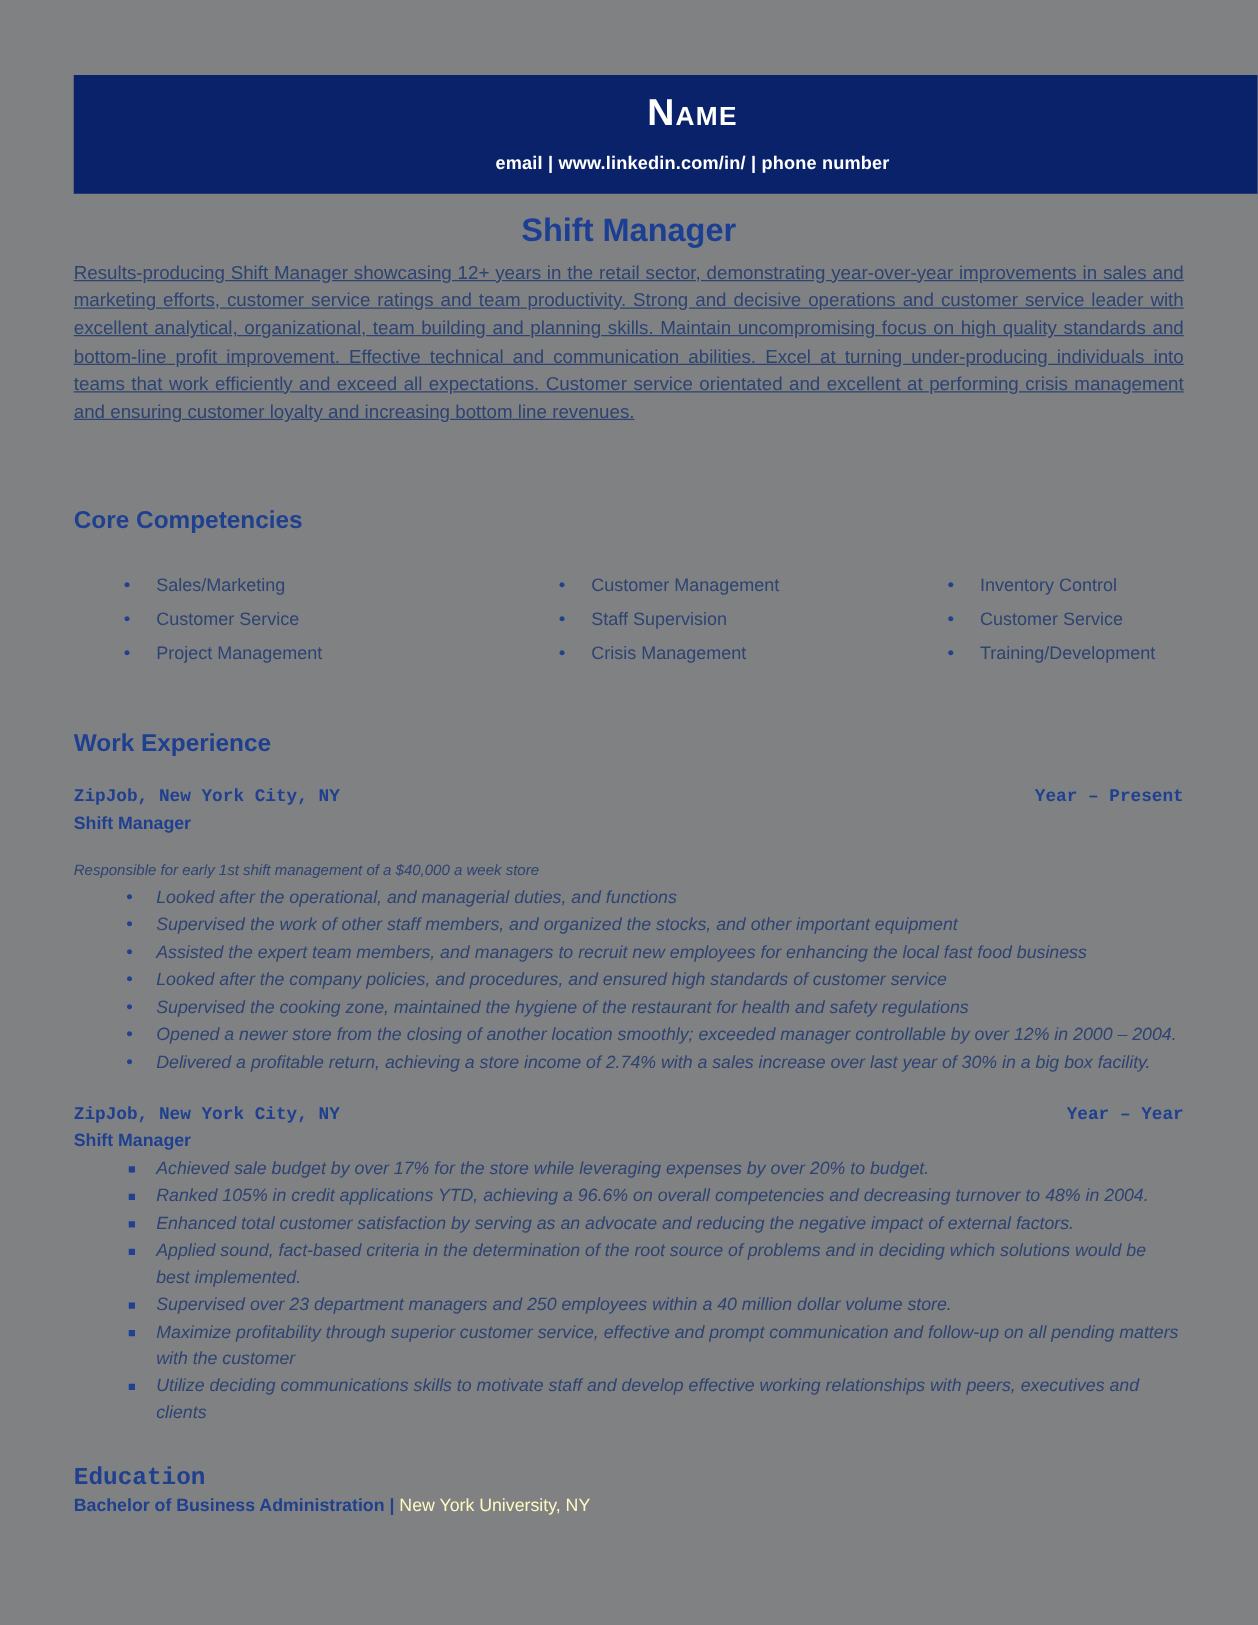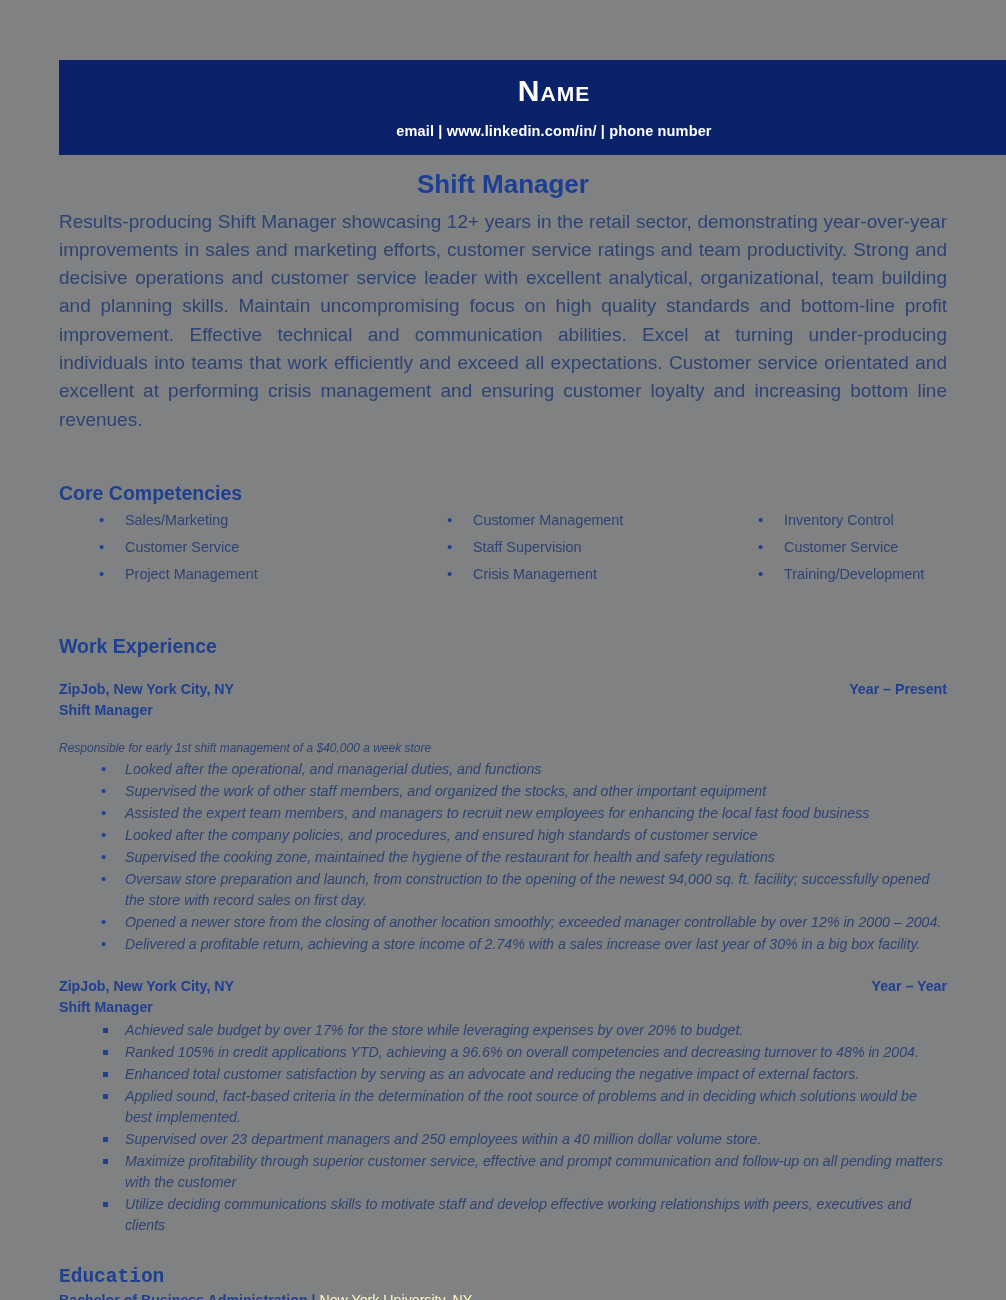--- a/index.html
+++ b/index.html
@@ -50,42 +50,43 @@
     text-align: center;
     color: #1c3f94;
     font-size: 26px;
     font-weight: bold;
     margin: 14px 0 8px 0;
   }
 
   
   .summary {
     color: #2d4372;
-    font-size: 19px;
+    font-size: 15px;
     line-height: 1.49;
     text-align: justify;
     margin: 0 0 6px 0;
+    text-decoration: underline;
   }
 
   
   .section-title {
     color: #1f3f8f;
     font-size: 19.5px;
     font-weight: bold;
     margin: 0;
   }
-  .sec-competencies { margin-top: 48px; }
+  .sec-competencies { margin-top: 63px; }
   .sec-work        { margin-top: 44px; }
   .sec-education   { margin-top: 30px; font-family: Liberation Mono, monospace; }
 
   
   .comp-grid {
     display: grid;
     grid-template-columns: 348px 311px auto;
-    margin-top: 5px;
+    margin-top: 31px;
     padding-left: 30px;
   }
   .comp-col { }
   .comp-item {
     position: relative;
     color: #2d4372;
     font-size: 14.4px;
     line-height: 1.47;
     padding-left: 36px;
     margin-bottom: 6px;
@@ -98,20 +99,21 @@
     color: #21418f;
     font-size: 15px;
   }
 
   
   .job { margin-top: 21px; }
   .job-line {
     display: flex;
     justify-content: space-between;
     align-items: baseline;
+    font-family: Liberation Mono, monospace;
   }
   .job-company, .job-dates {
     color: #1f3f8f;
     font-size: 14.2px;
     font-weight: bold;
     line-height: 1.45;
   }
   .job-role {
     color: #1f3f8f;
     font-size: 14.2px;
@@ -219,21 +221,20 @@
       <span class="job-dates">Year – Present</span>
     </div>
     <div class="job-role">Shift Manager</div>
     <div class="job-lead">Responsible for early 1st shift management of a $40,000 a week store</div>
     <ul class="bullets round">
       <li>Looked after the operational, and managerial duties, and functions</li>
       <li>Supervised the work of other staff members, and organized the stocks, and other important equipment</li>
       <li>Assisted the expert team members, and managers to recruit new employees for enhancing the local fast food business</li>
       <li>Looked after the company policies, and procedures, and ensured high standards of customer service</li>
       <li>Supervised the cooking zone, maintained the hygiene of the restaurant for health and safety regulations</li>
-      <li>Oversaw store preparation and launch, from construction to the opening of the newest 94,000 sq. ft. facility; successfully opened the store with record sales on first day.</li>
       <li>Opened a newer store from the closing of another location smoothly; exceeded manager controllable by over 12% in 2000 – 2004.</li>
       <li>Delivered a profitable return, achieving a store income of 2.74% with a sales increase over last year of 30% in a big box facility.</li>
     </ul>
   </div>
 
   <div class="job">
     <div class="job-line">
       <span class="job-company">ZipJob, New York City, NY</span>
       <span class="job-dates">Year – Year</span>
     </div>

